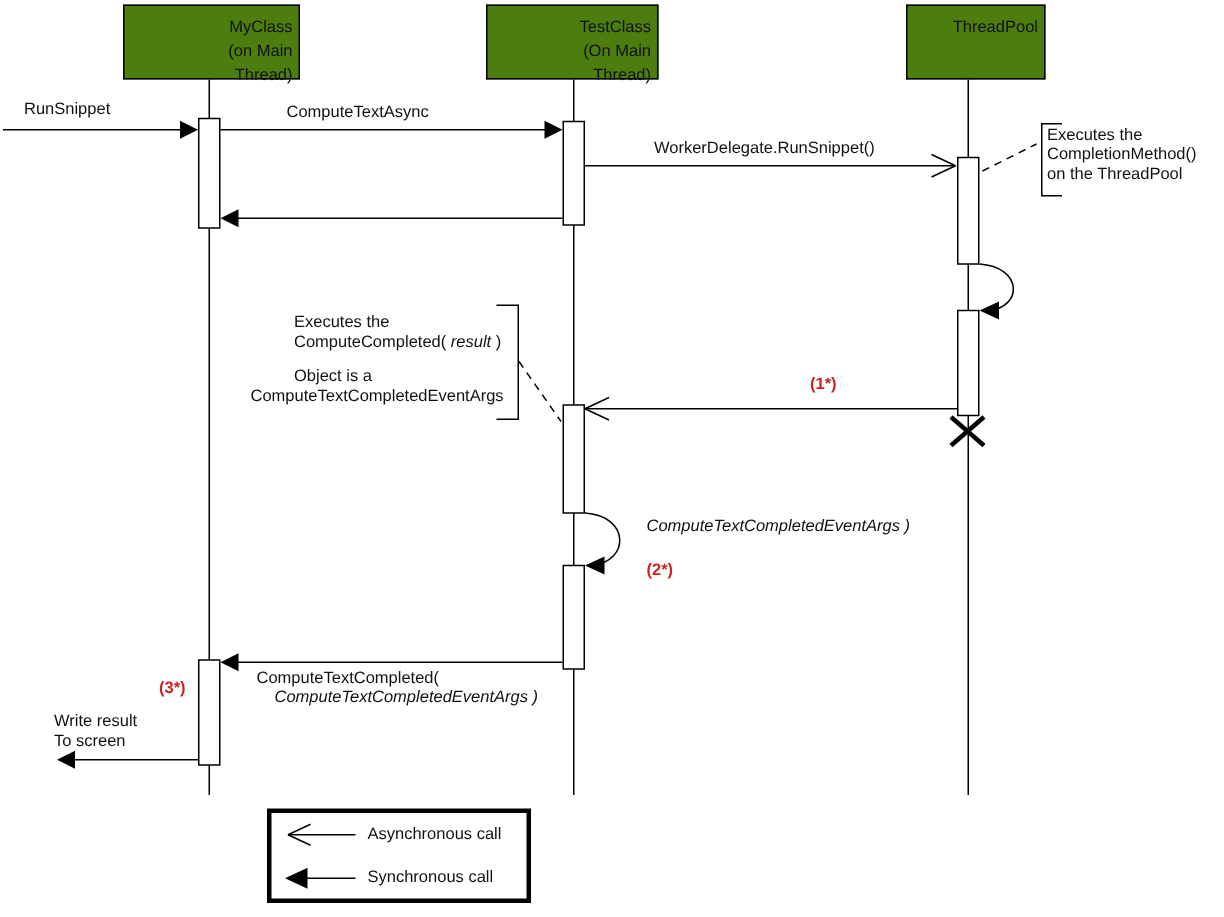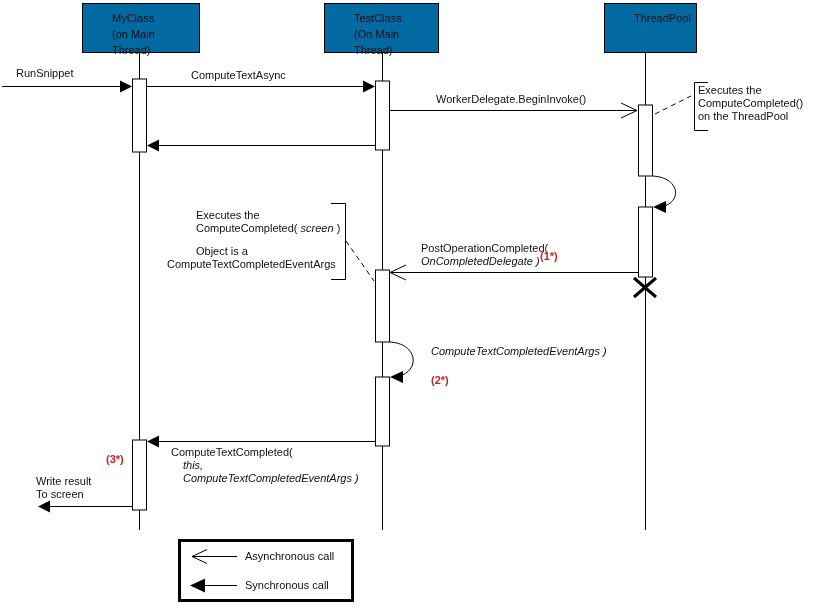--- a/index.html
+++ b/index.html
@@ -2,22 +2,22 @@
 <html><head>
 <meta charset="utf-8">
 <style>
   html,body{margin:0;padding:0;background:#fff;}
   #stage{
     position:relative;width:816px;height:611px;background:#ffffff;
     font-family:"Liberation Sans", sans-serif;overflow:hidden;
   }
   svg.overlay{position:absolute;left:0;top:0;z-index:1;}
   .head-box{
-    position:absolute;z-index:2;background:#0369a1;border:1px solid #000;
-    box-sizing:border-box;padding:6px 4px 0 29px;font-size:11px;line-height:16px;color:#111;
+    position:absolute;z-index:2;background:#4d7c0f;border:1px solid #000;
+    box-sizing:border-box;padding:6px 4px 0 29px;font-size:11px;line-height:16px;color:#111;text-align:right;
   }
   .label{
     position:absolute;z-index:3;font-size:11px;line-height:13px;color:#111;white-space:nowrap;
   }
   .italic{font-style:italic;}
   .red{color:#cc2222;font-weight:bold;}
   .center{text-align:center;}
 </style>
 </head>
 <body>
@@ -117,50 +117,45 @@
   </div>
   <div class="head-box" style="left:324px;top:3px;width:115px;height:50px">
     <div>TestClass</div>
     <div>(On Main Thread)</div>
   </div>
 
   <div class="label" style="left:16px;top:67px">RunSnippet</div>
 
   <div class="label" style="left:191px;top:69px">ComputeTextAsync</div>
 
-  <div class="label" style="left:436px;top:93px">WorkerDelegate.BeginInvoke()</div>
+  <div class="label" style="left:436px;top:93px">WorkerDelegate.RunSnippet()</div>
 
   <div class="label" style="left:698px;top:84px">
     <div>Executes the</div>
-    <div>ComputeCompleted()</div>
+    <div>CompletionMethod()</div>
     <div>on the ThreadPool</div>
   </div>
 
 
   <div>
     <div class="label" style="left:196px;top:209px">Executes the</div>
-    <div class="label" style="left:196px;top:222px"><span>ComputeCompleted( </span><span class="italic">screen</span><span> )</span></div>
+    <div class="label" style="left:196px;top:222px"><span>ComputeCompleted( </span><span class="italic">result</span><span> )</span></div>
     <div class="label" style="left:196px;top:245px">Object is a</div>
     <div class="label" style="left:167px;top:258px">ComputeTextCompletedEventArgs</div>
   </div>
 
-  <div class="label center" style="left:421px;top:242px;width:110px">
-    <div>PostOperationCompleted(</div>
-    <div class="italic">OnCompletedDelegate )</div>
-  </div>
   <div class="label red" style="left:540px;top:250px">(1*)</div>
 
   <div class="label" style="left:421px;top:345px">
     <div class="italic" style="padding-left:10px">ComputeTextCompletedEventArgs )</div>
   </div>
   <div class="label red" style="left:431px;top:374px">(2*)</div>
 
   <div class="label" style="left:171px;top:446px">
     <div>ComputeTextCompleted(</div>
-    <div class="italic" style="padding-left:12px">this,</div>
     <div class="italic" style="padding-left:12px">ComputeTextCompletedEventArgs )</div>
   </div>
   <div class="label red" style="left:106px;top:453px">(3*)</div>
 
   <div class="label" style="left:36px;top:475px">
     <div>Write result</div>
     <div>To screen</div>
   </div>
 
   <div class="label" style="left:245px;top:550px">Asynchronous call</div>

